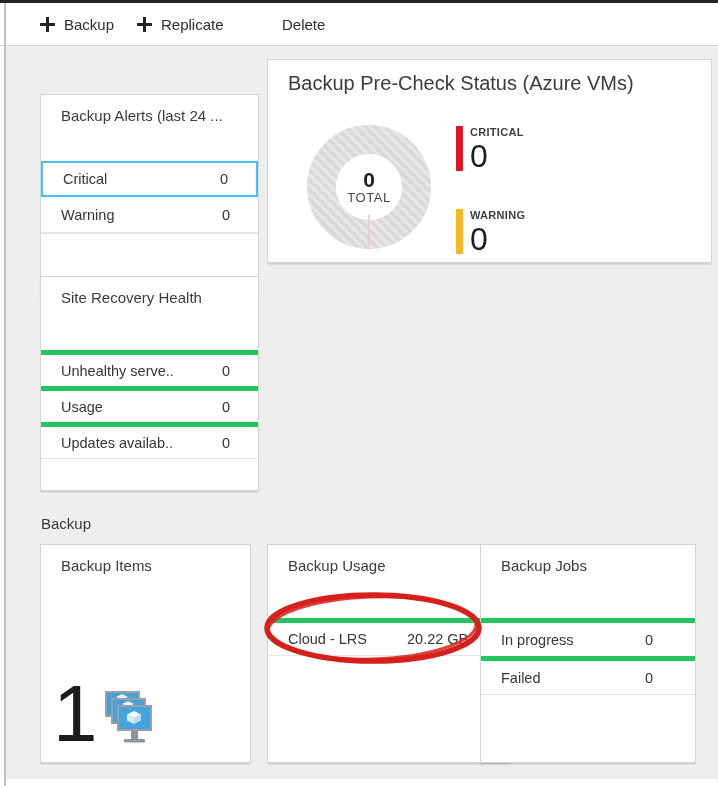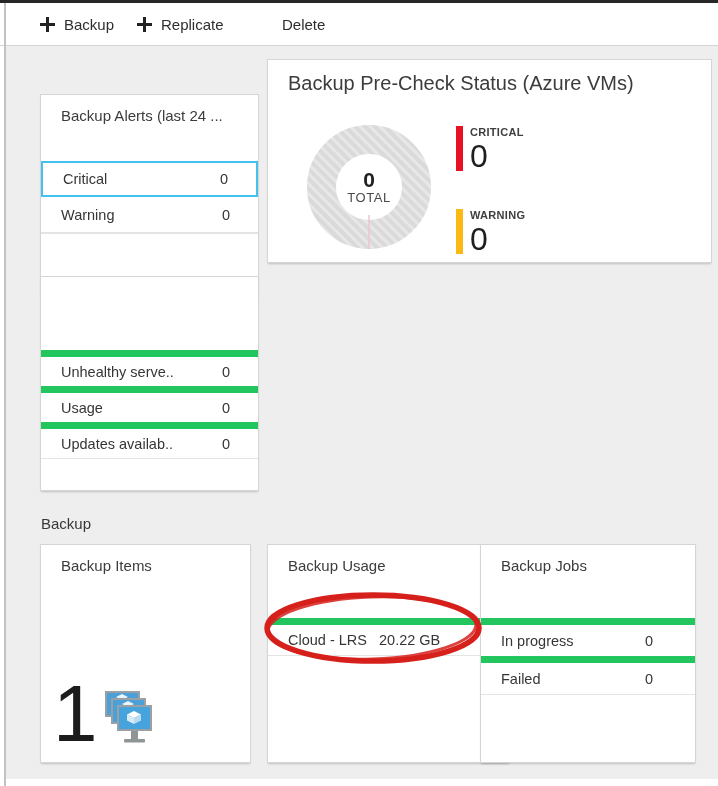--- a/index.html
+++ b/index.html
@@ -33,32 +33,32 @@
   #tile-items    { left:40px;  top:544px; width:211px; height:219px;padding-left:40px; }
   #tile-usage    { left:267px; top:544px; width:243px; height:219px; }
   #tile-jobs     { left:480px; top:544px; width:216px; height:219px; }
 
   .tile-title { position:absolute; left:20px; top:12px; right:3px; font-size:15px; color:#3c3c3c; white-space:nowrap; overflow:hidden; }
   #tile-precheck .tile-title { font-size:20px; }
 
   .rows { position:absolute; left:0; right:0; border-bottom:1px solid #e4e4e4; }
   .row { height:36px; display:flex; align-items:center; padding:0 28px 0 20px; font-size:14.5px; color:#363636; box-sizing:border-box; }
   .row .val { margin-left:auto; }
-  .row.bt { border-top:7px solid #22c55e; }
+  .row.bt { border-top:5px solid #22c55e; }
 
   
   #alert-rows { top:66px; }
   #alert-rows .row.selected { border:2px solid #44c2ed; }
 
   
   #siterec-rows { top:73px; }
 
   
   #usage-rows { top:73px; }
-  #usage-rows .row { height:37px; padding-right:10px; }
+  #usage-rows .row { height:37px; padding-right:10px;gap:28px; }
   #usage-rows .lbl { width:91px; flex:none; }
   #usage-rows .val { margin-left:0; }
 
   
   #jobs-rows { top:73px; }
   #jobs-rows .row { height:38px; padding-right:42px; }
 
   
   .donut-wrap { position:absolute; left:36px; top:62px; width:130px; height:130px; }
   .donut-center { position:absolute; inset:0; display:flex; flex-direction:column; align-items:center; justify-content:center; text-align:center; }
@@ -155,20 +155,21 @@
     <div class="legend-item" id="legend-warning">
       <div class="legend-bar bar-warning"></div>
       <div>
         <div class="legend-label">WARNING</div>
         <div class="legend-value">0</div>
       </div>
     </div>
   </div>
 
   <div class="tile" id="tile-siterec">
+    <div class="tile-title">Site Recovery Health</div>
     <div class="rows" id="siterec-rows">
       <div class="row bt">
         <span>Unhealthy serve..</span>
         <span class="val">0</span>
       </div>
       <div class="row bt">
         <span>Usage</span>
         <span class="val">0</span>
       </div>
       <div class="row bt">

